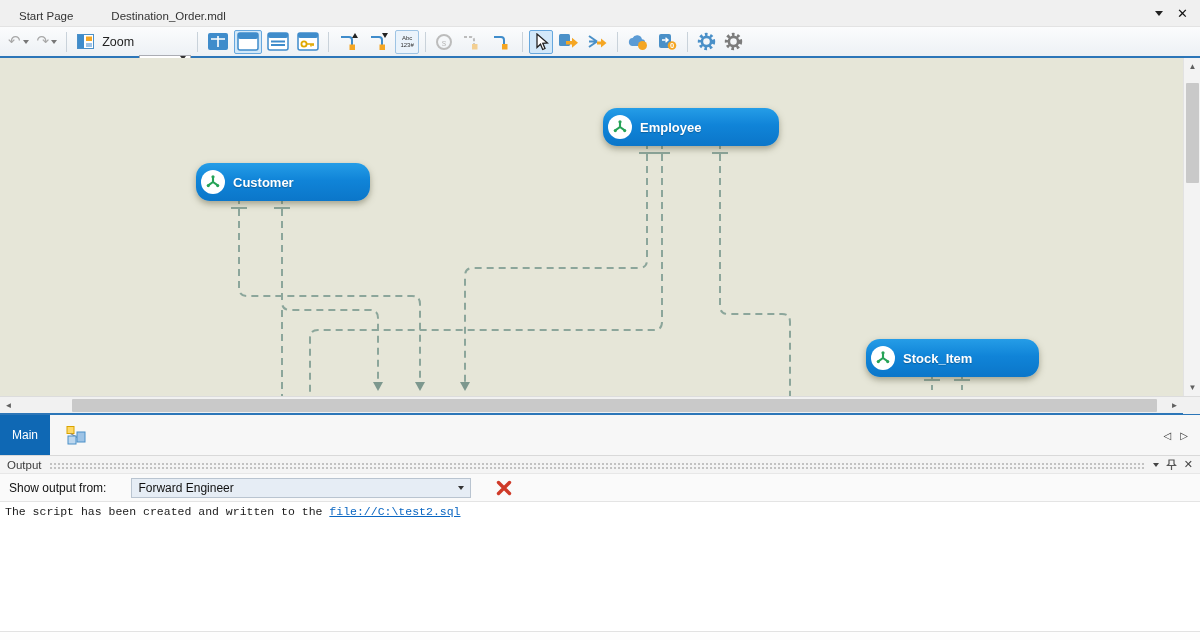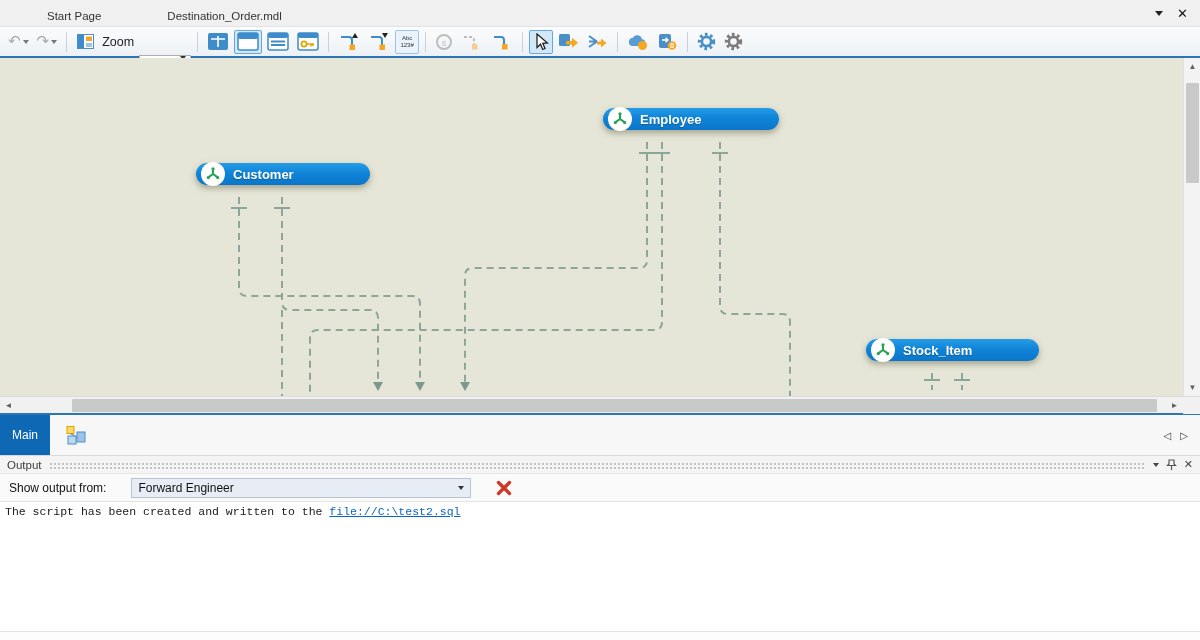--- a/index.html
+++ b/index.html
@@ -2,21 +2,21 @@
 <html><head>
 <meta charset="utf-8">
 <style>
   * { box-sizing: border-box; margin: 0; padding: 0; }
   html,body { width:1200px; height:640px; overflow:hidden;
     font-family:"Liberation Sans","DejaVu Sans",sans-serif; background:#fff; }
 
   
   .tabbar { height:27px; background:#f0f0f0; display:flex; align-items:stretch;
     font-size:11.5px; color:#333; border-bottom:1px solid #e3e3e3; }
-  .tab { display:flex; align-items:center; padding:16px 19px; cursor:default; white-space:nowrap;margin-left:28px; }
+  .tab { display:flex; align-items:center; padding:16px 19px; cursor:default; white-space:nowrap; }
   .tab.active { background:#1069b4; color:#fff; }
   .tabbar-controls { margin-left:auto; display:flex; align-items:center; gap:14px; padding-right:12px; }
   .small-caret { width:0; height:0; border-left:4px solid transparent; border-right:4px solid transparent;
     border-top:5px solid #222; display:inline-block; }
   .close-x { font-size:13px; font-weight:bold; color:#111; line-height:1; }
 
   
   .toolbar { height:31px; background:linear-gradient(#fbfcfd,#edf1f5); display:flex; align-items:center;
     padding:0 5px; gap:2px; border-bottom:2px solid #2c76b8; }
   .tsep { width:1px; height:20px; background:#c9d2da; margin:0 4px; flex:none; }
@@ -30,21 +30,21 @@
   .zoom-label { font-size:12.5px; color:#222; margin:0 3px 0 3px; }
   .zoom-combo { width:52px; height:21px; background:#fff; border:1px solid #abadb3; display:flex;
     align-items:flex-start; padding:0 4px; font-size:12px; color:#222;margin-top:48px; }
   .zoom-combo .tiny-caret { margin-left:auto; border-top-color:#333; }
   .abc-box { display:flex; flex-direction:column; align-items:center; justify-content:center;
     font-size:6px; line-height:7px; color:#333; }
 
   
   .workspace { position:relative; height:338px; background:#e6e6d8; overflow:hidden; }
   .rel-svg { position:absolute; left:0; top:0; }
-  .entity { position:absolute; height:22px; border-radius:14px; display:flex; align-items:center;
+  .entity { position:absolute; height:38px; border-radius:14px; display:flex; align-items:center;
     gap:8px; padding-left:5px; color:#fff; font-weight:bold; font-size:13px;
     background:linear-gradient(180deg,#259de7 0%,#1084d8 45%,#0b76c9 100%);
     box-shadow:0 3px 6px rgba(95,95,70,.5); text-shadow:0 1px 1px rgba(0,0,0,.25); }
   .entity-badge { width:24px; height:24px; border-radius:50%; background:#fff; flex:none;
     display:flex; align-items:center; justify-content:center; }
 
   
   .vscroll { position:absolute; right:0; top:0; width:17px; height:338px; background:#f3f3f3;
     border-left:1px solid #e2e2e2; }
   .vthumb { position:absolute; left:2px; width:13px; background:#c9c9c9; border-radius:1px; }

